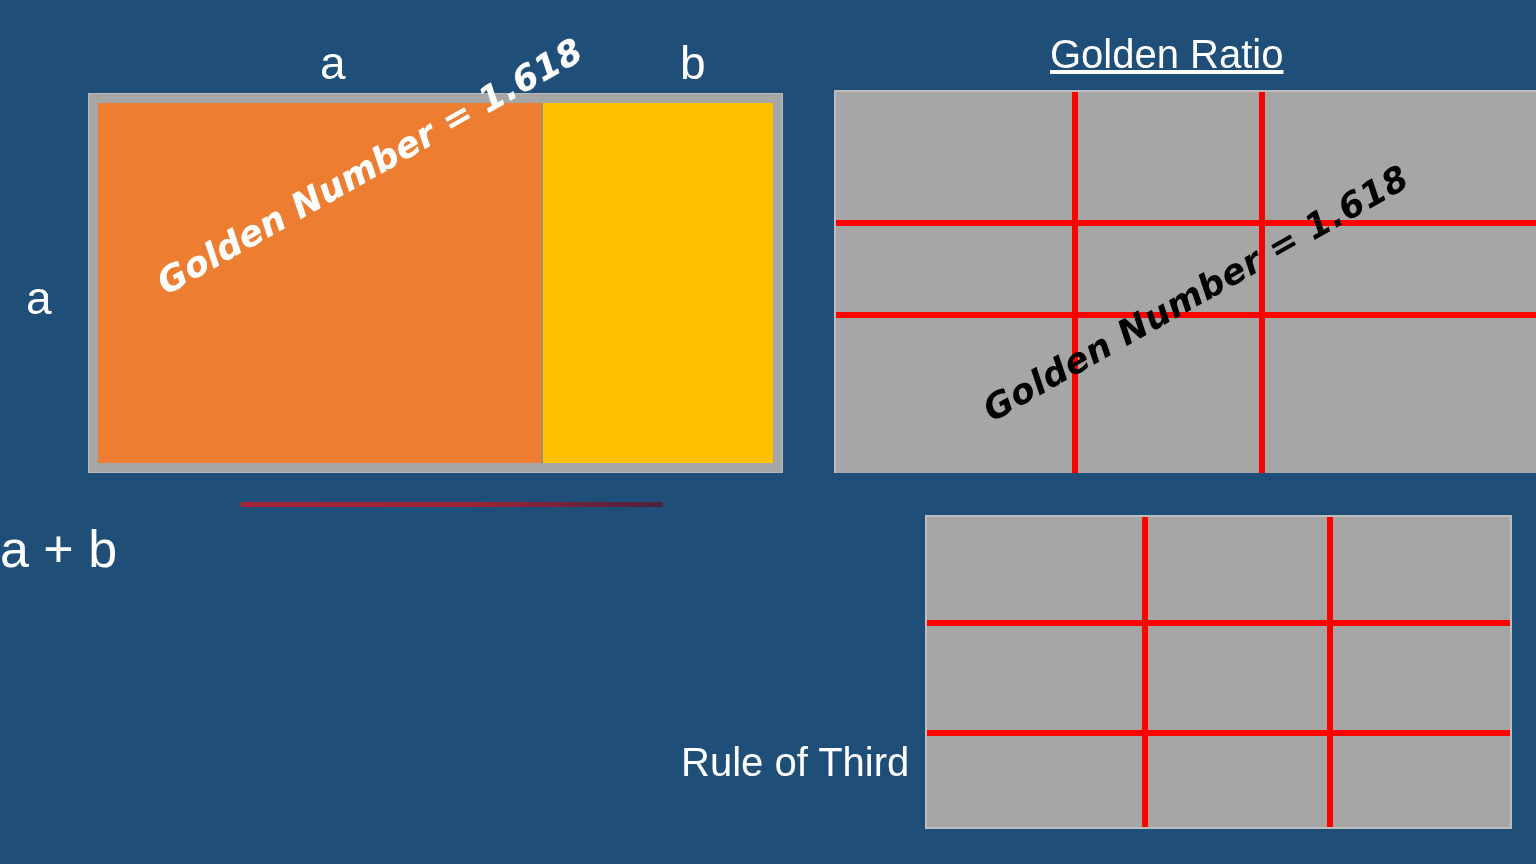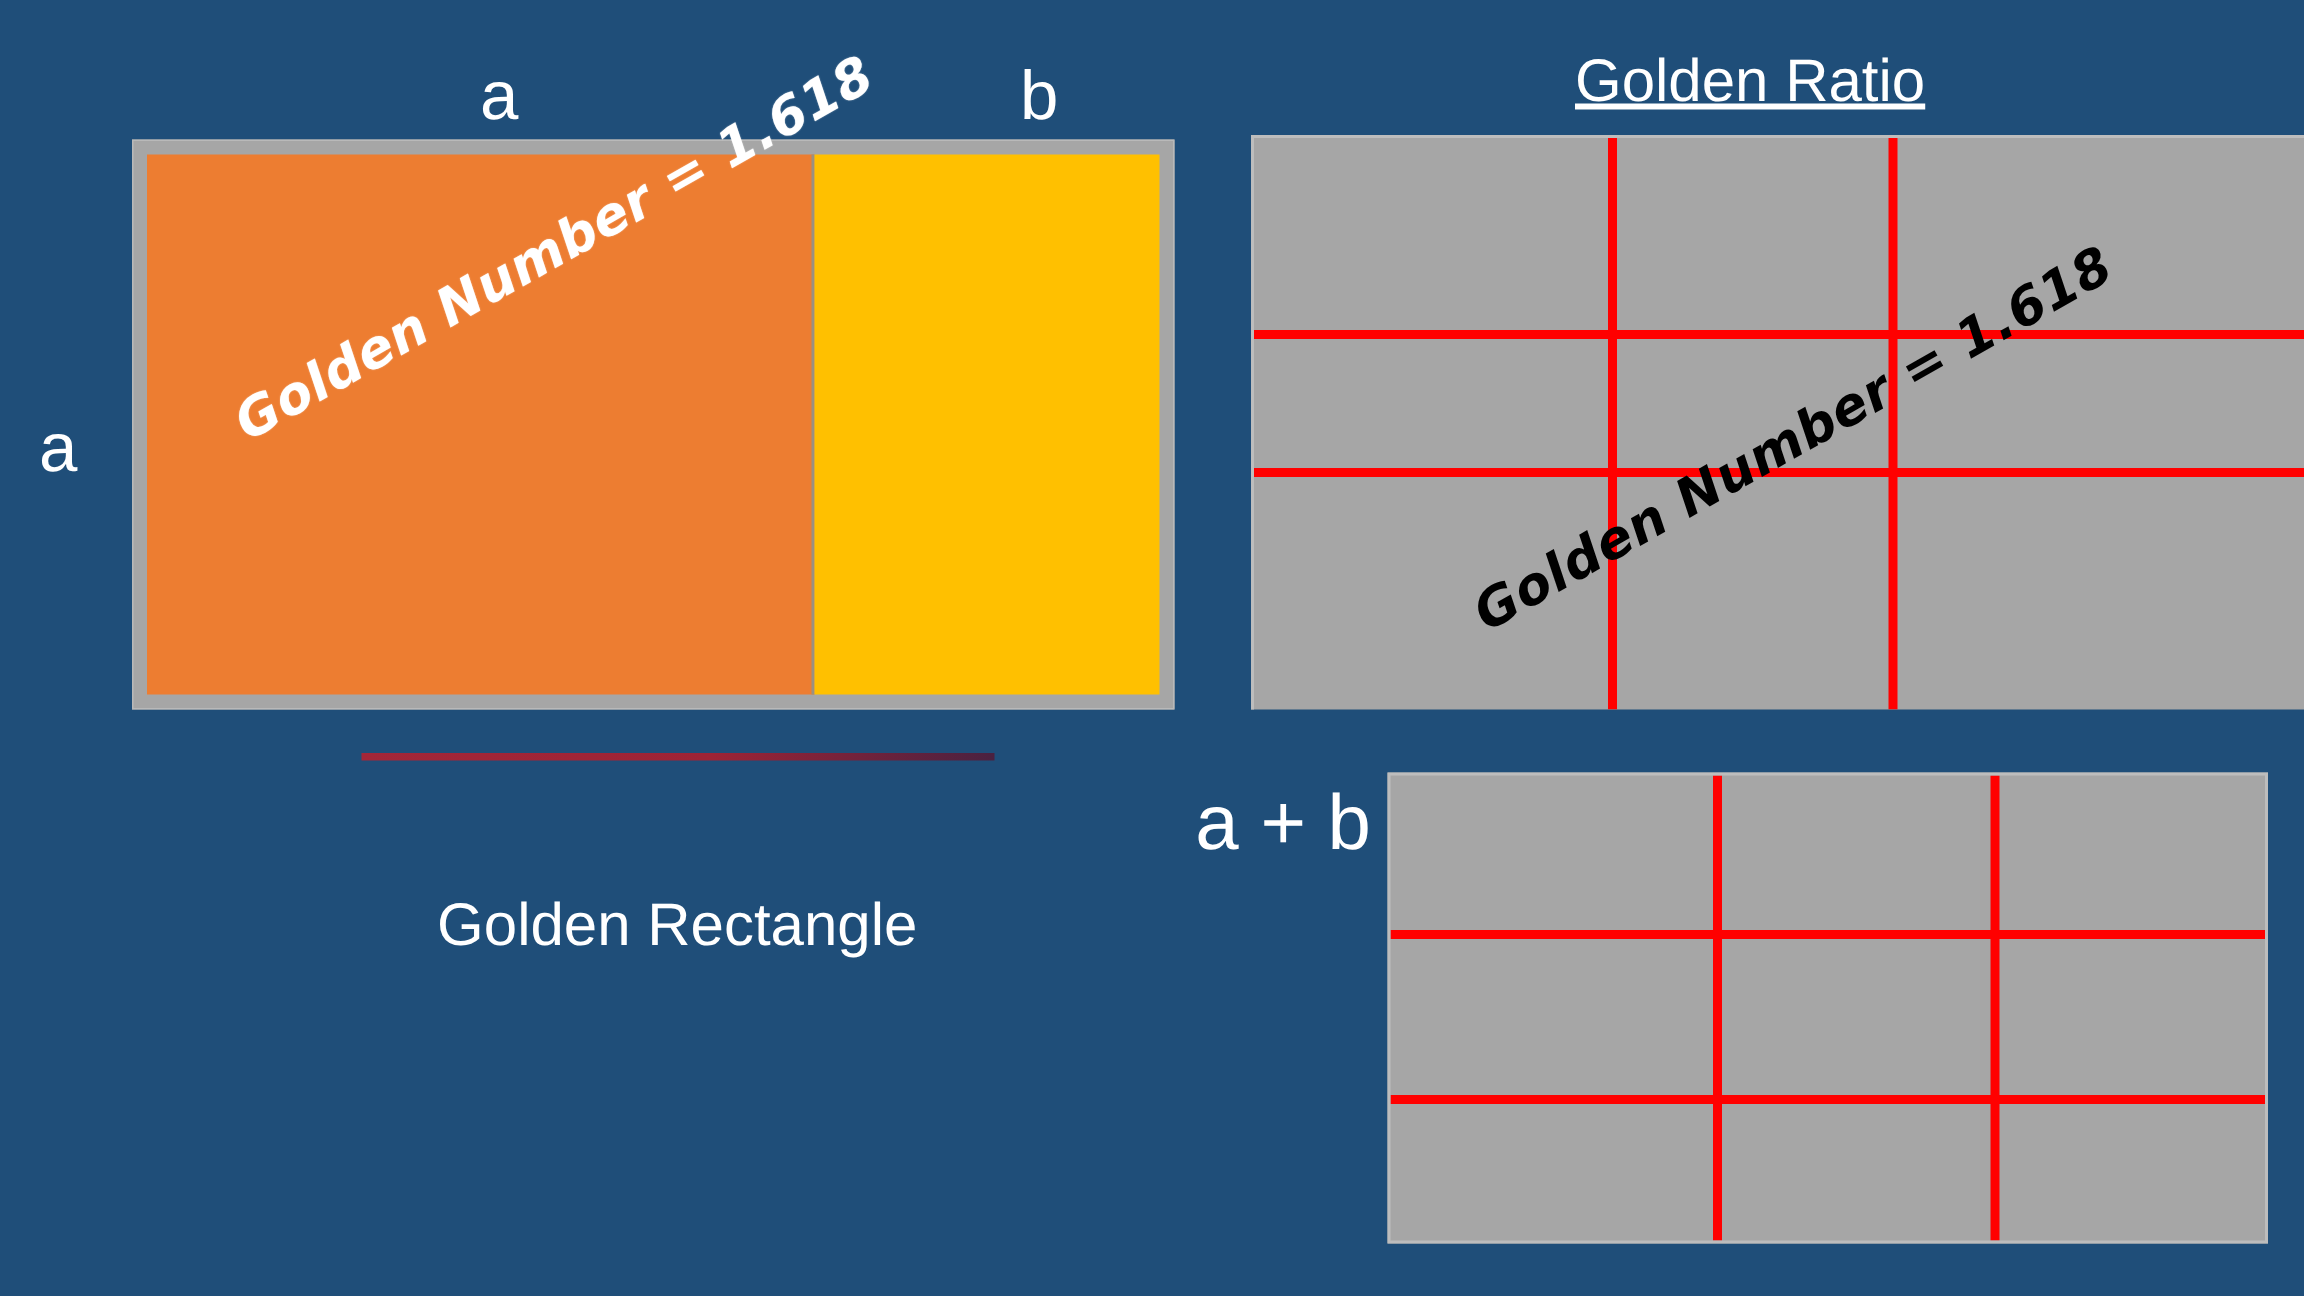--- a/index.html
+++ b/index.html
@@ -80,23 +80,22 @@
     position: absolute;
     left: 241px;
     top: 502px;
     width: 422px;
     height: 5px;
     background: linear-gradient(to right, #A32638 0%, #9e2335 55%, #4a2140 100%);
   }
   #label-a-plus-b {
     left: 0; right: 0; top: 523px;
     width: 903px;
-    text-align: right;
+    text-align: left;
     font-size: 52px;
-    padding-left: 11px;
   }
   #label-golden-rectangle {
     left: 0; right: 0; top: 597px;
     width: 903px;
     text-align: center;
     font-size: 40px;
   }
 
   
   #golden-ratio-title {
@@ -178,32 +177,32 @@
       <div id="rect-b"></div>
     </div>
   </div>
 
   <div id="golden-number-diag-left">Golden Number = 1.618</div>
 
   <div id="measure-line"></div>
 
   <div class="label" id="label-a-plus-b">a + b</div>
 
-  <div class="label" id="label-golden-rectangle">Golden Rectangle</div>
 
   <div class="label" id="golden-ratio-title">Golden Ratio</div>
 
   <div id="golden-ratio-panel">
     <div class="gridline-v" style="left:236px;"></div>
     <div class="gridline-v" style="left:423px;"></div>
     <div class="gridline-h" style="top:128px;"></div>
     <div class="gridline-h" style="top:220px;"></div>
     <div id="golden-number-diag-right">Golden Number = 1.618</div>
   </div>
 
+  <div class="label" id="label-rule-of-third">Rule of Third</div>
 
   <div id="rule-of-third-panel">
     <div class="gridline-v" style="left:215px;"></div>
     <div class="gridline-v" style="left:400px;"></div>
     <div class="gridline-h" style="top:103px;"></div>
     <div class="gridline-h" style="top:213px;"></div>
   </div>
 
 </div>
 

